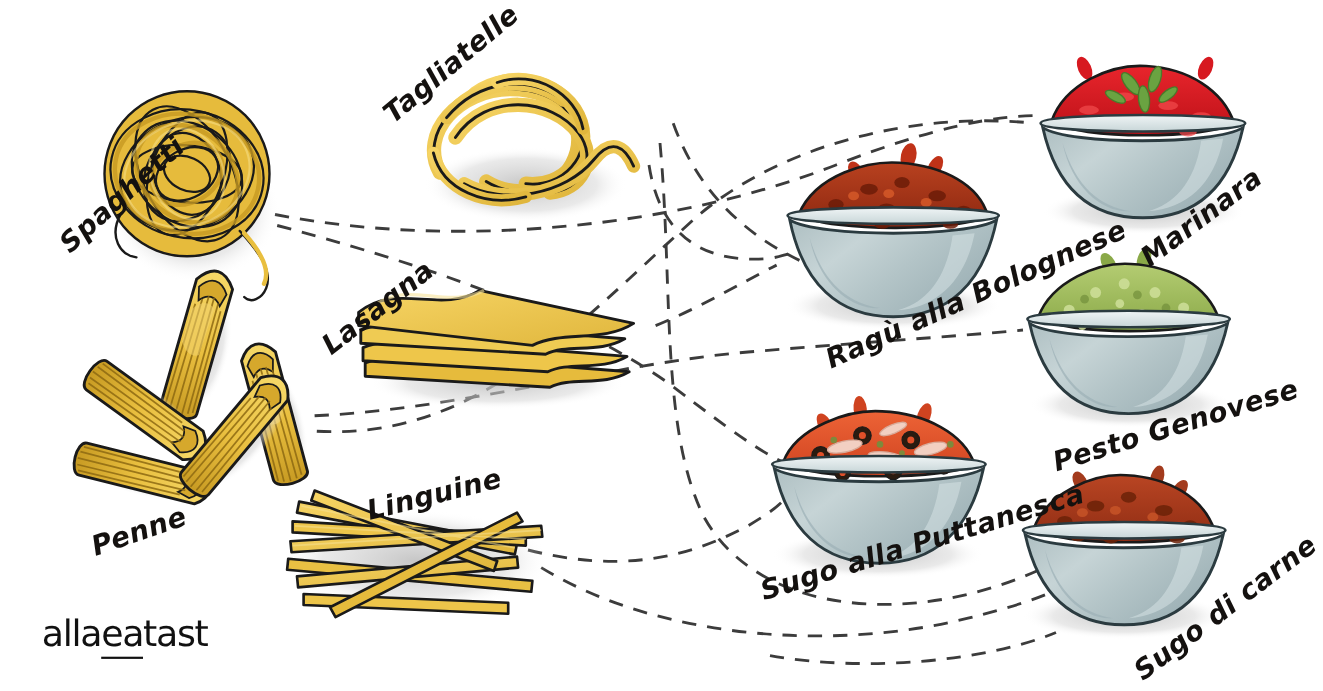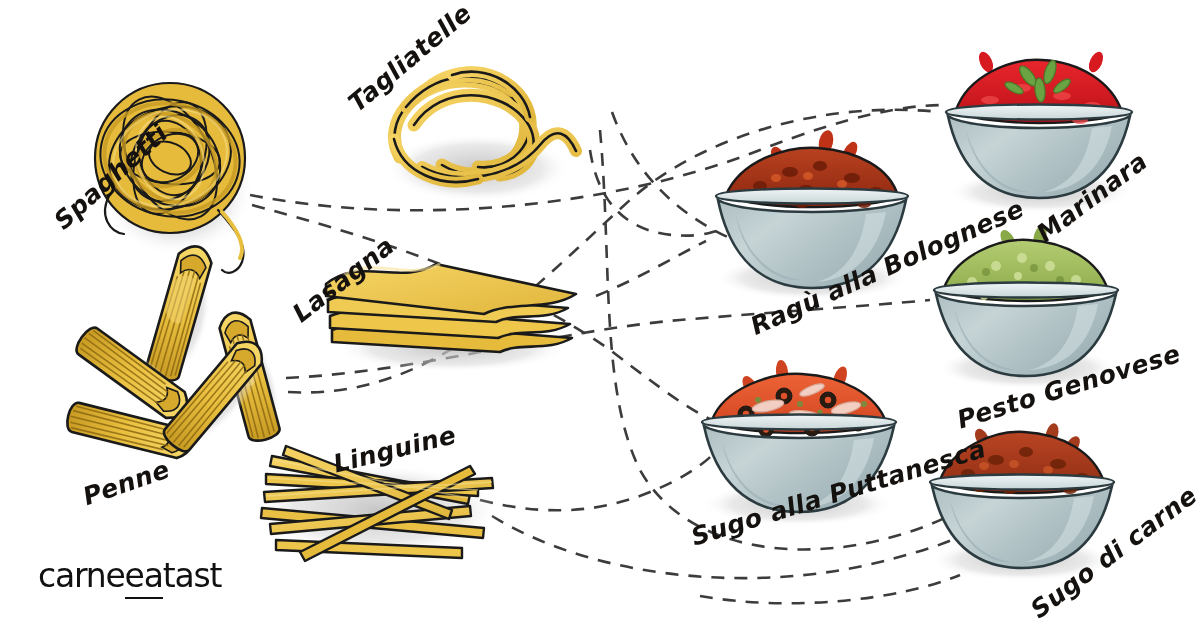--- a/index.html
+++ b/index.html
@@ -465,16 +465,16 @@
 
   <div class="label" style="left:1040px; top:222px; transform:rotate(-37deg); font-size:25px;">Marinara</div>
 
   <div class="label" style="left:958px; top:406px; transform:rotate(-17deg); font-size:25px;">Pesto Genovese</div>
 
   <div class="label" style="left:692px; top:523px; transform:rotate(-17deg); font-size:25px;">Sugo alla Puttanesca</div>
 
   <div class="label" style="left:1034px; top:598px; transform:rotate(-37deg); font-size:25px;">Sugo di carne</div>
 
   <div class="logo">
-    <span>carne</span><span class="ul">ea</span><span>tast</span>
+    <span>alla</span><span class="ul">ea</span><span>tast</span>
   </div>
 
 </div>
 
 </body></html>

